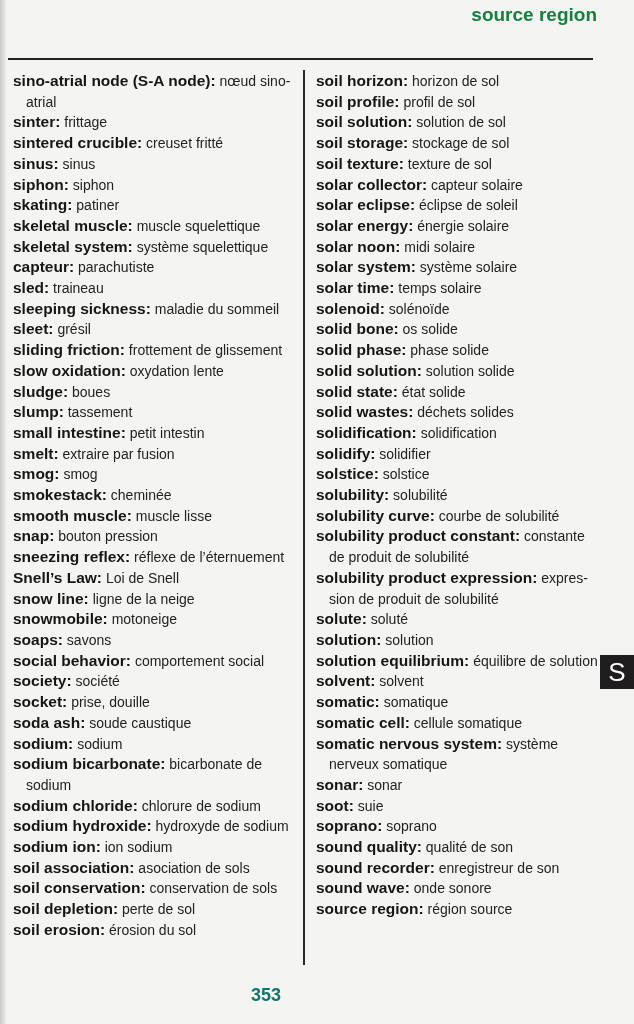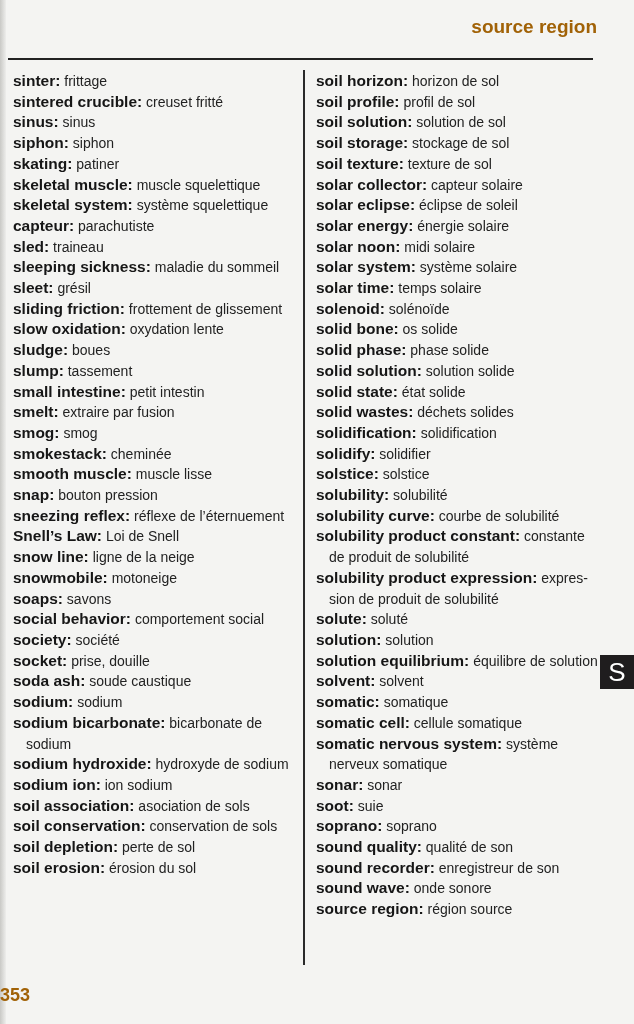--- a/index.html
+++ b/index.html
@@ -8,59 +8,60 @@
     background: #f4f4f2;
     font-family: "Liberation Sans", sans-serif;
     color: #1c1c1c;
     position: relative;
   }
   .page-edge {
     position: absolute; left: 0; top: 0; width: 6px; height: 1024px;
     background: linear-gradient(to right, #c9c9c6, #eeeeec);
   }
   .running-head {
-    position: absolute; right: 37px; top: 16px;
-    font-weight: bold; font-size: 19px; color: #a16207;
+    position: absolute; right: 37px; top: 4px;
+    font-weight: bold; font-size: 19px; color: #15803d;
   }
   .head-rule {
     position: absolute; left: 8px; top: 58px; width: 585px; height: 2px;
     background: #222;
   }
   .col {
     position: absolute; top: 71px;
     font-size: 14px; line-height: 20.7px;
   }
   .col.left { left: 13px; width: 290px; }
   .col.right { left: 316px; width: 285px; }
   .col-divider {
     position: absolute; left: 303px; top: 70px; width: 2px; height: 895px;
     background: #2a2a2a;
   }
   .entry { text-indent: -13px; padding-left: 13px; }
   .term { font-weight: bold; font-size: 15.5px; color: #161616; }
   .def { font-size: 14px; color: #222; }
   .page-number {
-    position: absolute; left: 0; width: 532px; top: 985px; text-align: left;
-    font-weight: bold; font-size: 18px; color: #a16207;
+    position: absolute; left: 0; width: 532px; top: 985px; text-align: center;
+    font-weight: bold; font-size: 18px; color: #0f766e;
   }
   .letter-tab {
     position: absolute; left: 600px; top: 655px; width: 34px; height: 34px;
     background: #1f1d1e; color: #fff;
     font-size: 26px; line-height: 34px; text-align: center;
   }
 </style>
 </head>
 <body>
 
 <div class="page-edge"></div>
 
 <div class="running-head">source region</div>
 <div class="head-rule"></div>
 
 <div class="col left" id="left-col">
+    <div class="entry"><span class="term">sino-atrial node (S-A node):</span> <span class="def">nœud sino-atrial</span></div>
     <div class="entry"><span class="term">sinter:</span> <span class="def">frittage</span></div>
     <div class="entry"><span class="term">sintered crucible:</span> <span class="def">creuset fritté</span></div>
     <div class="entry"><span class="term">sinus:</span> <span class="def">sinus</span></div>
     <div class="entry"><span class="term">siphon:</span> <span class="def">siphon</span></div>
     <div class="entry"><span class="term">skating:</span> <span class="def">patiner</span></div>
     <div class="entry"><span class="term">skeletal muscle:</span> <span class="def">muscle squelettique</span></div>
     <div class="entry"><span class="term">skeletal system:</span> <span class="def">système squelettique</span></div>
     <div class="entry"><span class="term">capteur:</span> <span class="def">parachutiste</span></div>
     <div class="entry"><span class="term">sled:</span> <span class="def">traineau</span></div>
     <div class="entry"><span class="term">sleeping sickness:</span> <span class="def">maladie du sommeil</span></div>
@@ -79,20 +80,21 @@
     <div class="entry"><span class="term">Snell’s Law:</span> <span class="def">Loi de Snell</span></div>
     <div class="entry"><span class="term">snow line:</span> <span class="def">ligne de la neige</span></div>
     <div class="entry"><span class="term">snowmobile:</span> <span class="def">motoneige</span></div>
     <div class="entry"><span class="term">soaps:</span> <span class="def">savons</span></div>
     <div class="entry"><span class="term">social behavior:</span> <span class="def">comportement social</span></div>
     <div class="entry"><span class="term">society:</span> <span class="def">société</span></div>
     <div class="entry"><span class="term">socket:</span> <span class="def">prise, douille</span></div>
     <div class="entry"><span class="term">soda ash:</span> <span class="def">soude caustique</span></div>
     <div class="entry"><span class="term">sodium:</span> <span class="def">sodium</span></div>
     <div class="entry"><span class="term">sodium bicarbonate:</span> <span class="def">bicarbonate de sodium</span></div>
+    <div class="entry"><span class="term">sodium chloride:</span> <span class="def">chlorure de sodium</span></div>
     <div class="entry"><span class="term">sodium hydroxide:</span> <span class="def">hydroxyde de sodium</span></div>
     <div class="entry"><span class="term">sodium ion:</span> <span class="def">ion sodium</span></div>
     <div class="entry"><span class="term">soil association:</span> <span class="def">asociation de sols</span></div>
     <div class="entry"><span class="term">soil conservation:</span> <span class="def">conservation de sols</span></div>
     <div class="entry"><span class="term">soil depletion:</span> <span class="def">perte de sol</span></div>
     <div class="entry"><span class="term">soil erosion:</span> <span class="def">érosion du sol</span></div>
   </div>
 <div class="col-divider"></div>
 <div class="col right" id="right-col">
     <div class="entry"><span class="term">soil horizon:</span> <span class="def">horizon de sol</span></div>

